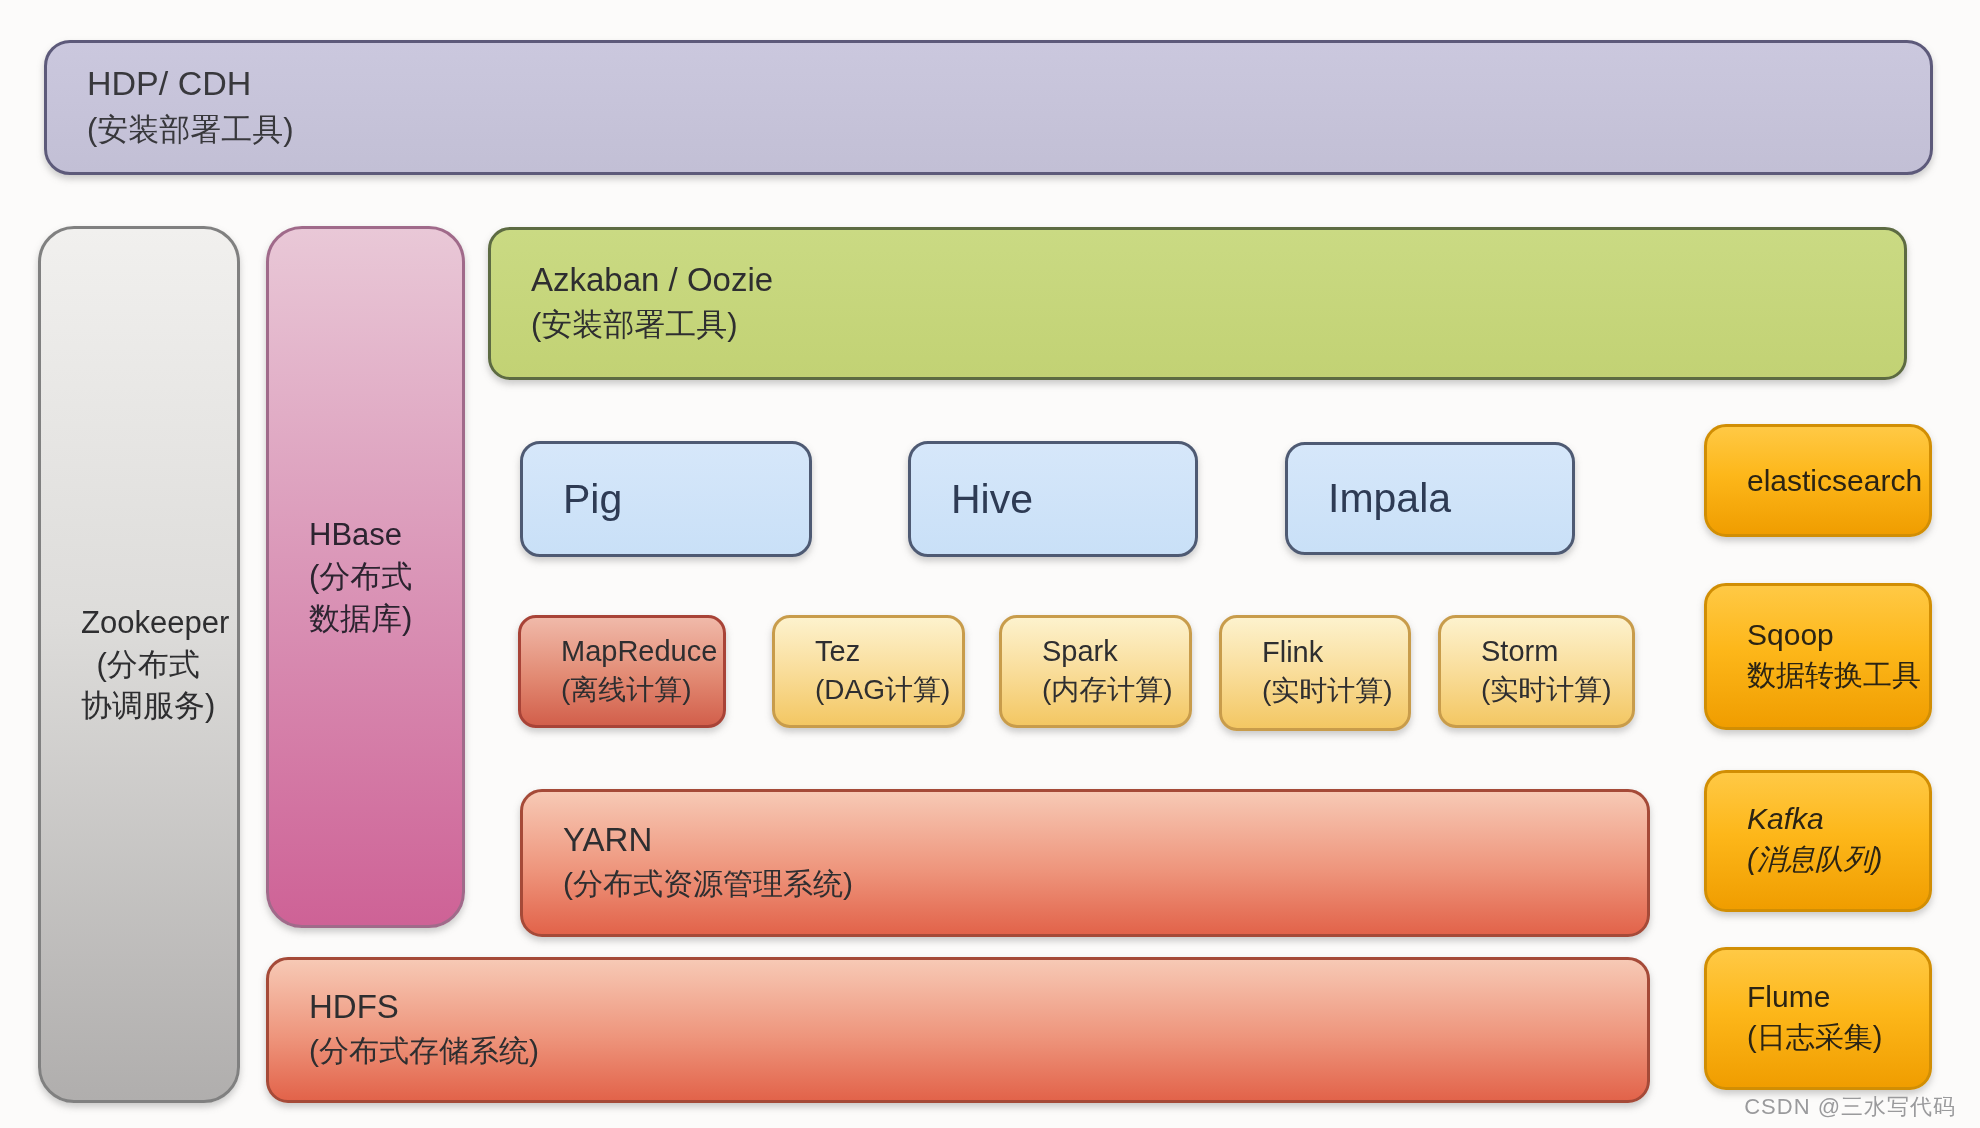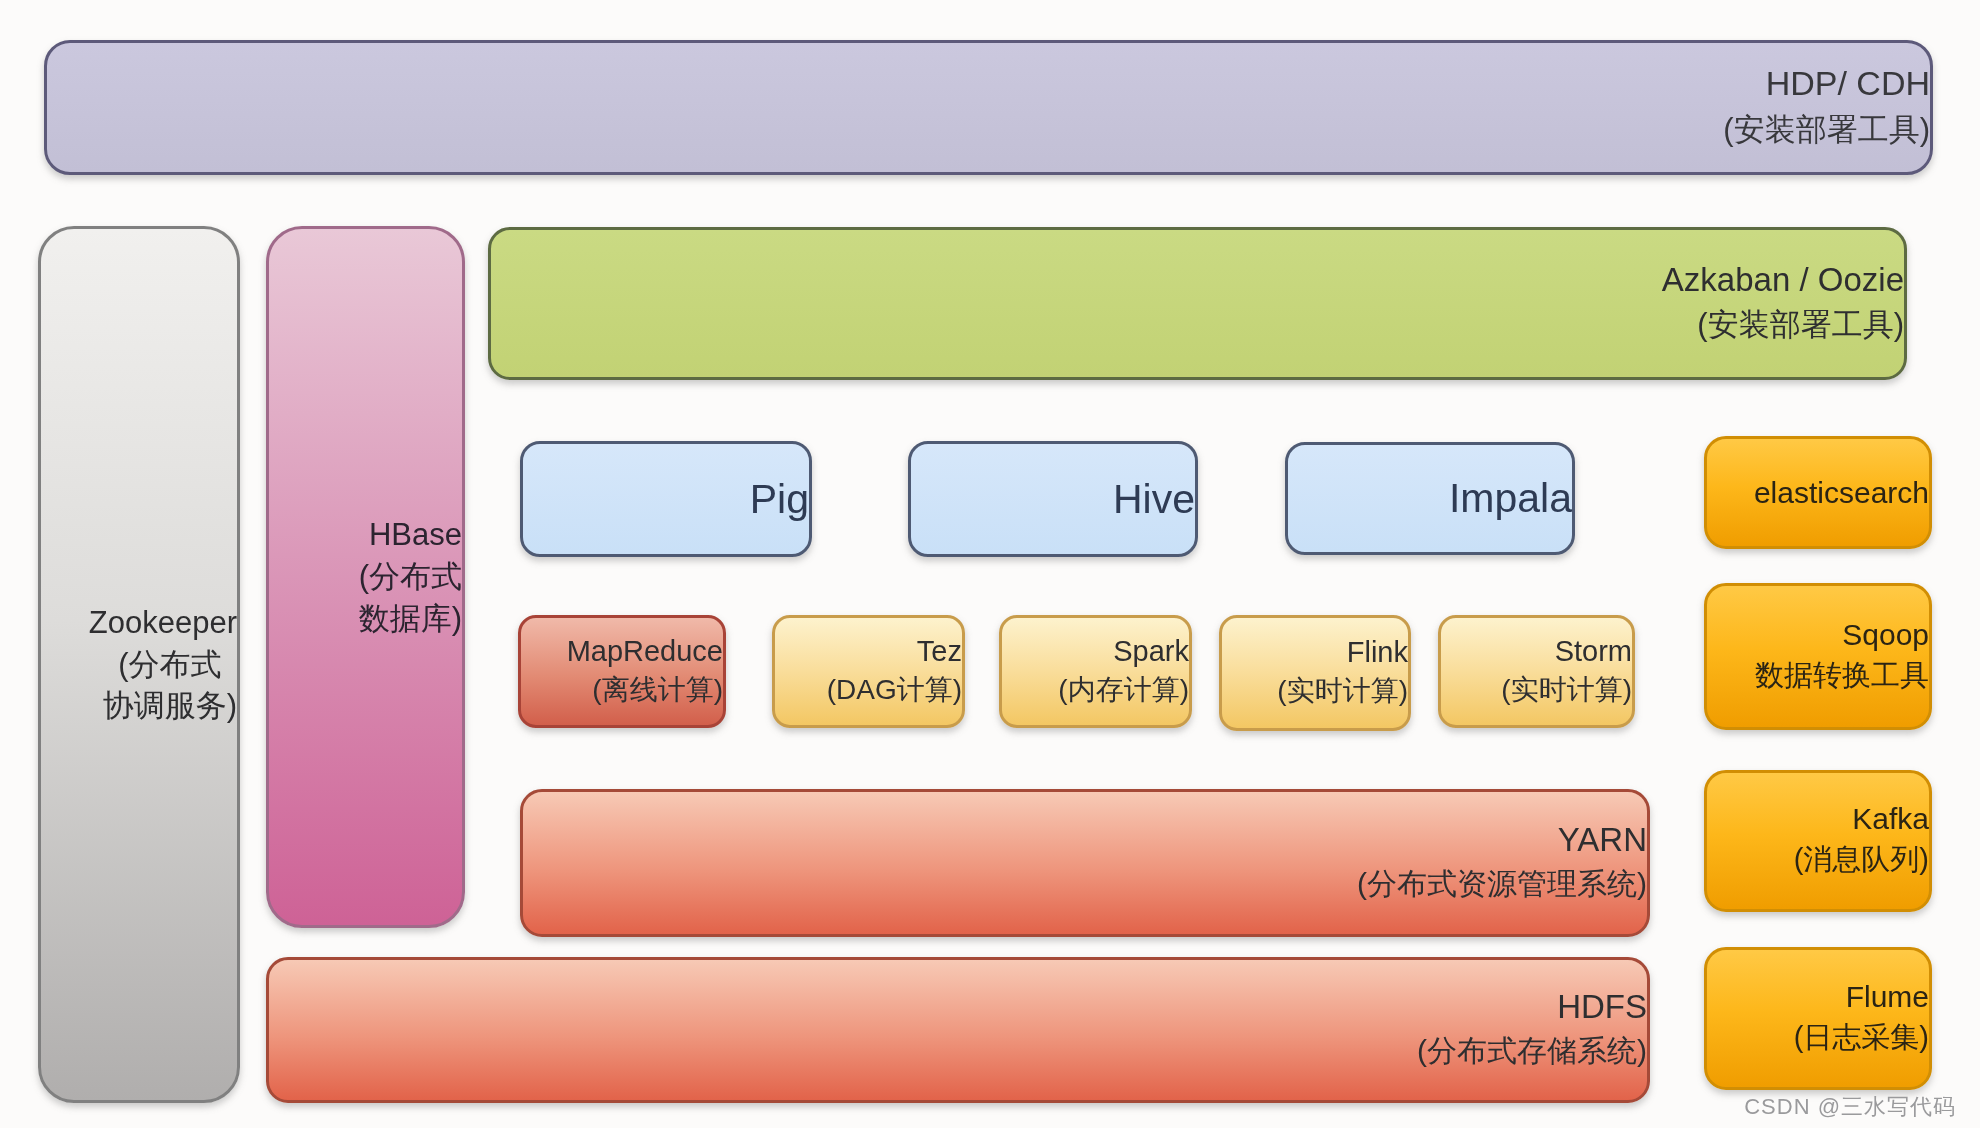--- a/index.html
+++ b/index.html
@@ -1,21 +1,21 @@
 <!DOCTYPE html>
 <html><head>
 <meta charset="utf-8">
 <style>
   html,body{margin:0;padding:0;background:#ffffff;}
   body{font-family:"Liberation Sans","DejaVu Sans",sans-serif;}
   #canvas{
     position:relative;width:1980px;height:1128px;background:#fcfbfa;overflow:hidden;
   }
   .node{
-    position:absolute;display:flex;flex-direction:column;align-items:flex-end;justify-content:center;
+    position:absolute;display:flex;flex-direction:column;align-items:flex-start;justify-content:center;
     text-align:center;color:#2e2e30;box-sizing:border-box;
     box-shadow:0 4px 7px rgba(110,110,110,0.35);
     padding-left:40px;
   }
   .label{display:block;}
   .sub{display:block;white-space:pre-line;}
 
   
   .n-hdp{left:44px;top:40px;width:1889px;height:135px;border-radius:26px;
     background:linear-gradient(180deg,#cbc8de 0%,#c2bfd5 100%);border:3px solid #5d5a7a;}
@@ -62,23 +62,23 @@
   .salmon .label{font-size:33px;}
   .salmon .sub{font-size:30px;margin-top:5px;}
   .n-yarn{left:520px;top:789px;width:1130px;height:148px;}
   .n-hdfs{left:266px;top:957px;width:1384px;height:146px;}
 
   
   .orange{background:linear-gradient(180deg,#ffc945 0%,#fdb71a 45%,#f09d00 100%);
     border:3px solid #d18e04;border-radius:22px;color:#2b2414;}
   .orange .label{font-size:30px;}
   .orange .sub{font-size:29px;margin-top:4px;}
-  .n-elasticsearch{left:1704px;top:436px;width:228px;height:113px;}
+  .n-elasticsearch{left:1704px;top:424px;width:228px;height:113px;}
   .n-sqoop{left:1704px;top:583px;width:228px;height:147px;}
-  .n-kafka{left:1704px;top:770px;width:228px;height:142px;}
+  .n-kafka{left:1704px;top:770px;width:228px;height:142px;font-style:italic;}
   .n-flume{left:1704px;top:947px;width:228px;height:143px;}
 
   
   .watermark{position:absolute;right:24px;bottom:6px;font-size:22px;color:#9a9a9c;
     letter-spacing:1px;}
 </style>
 </head>
 <body>
 
 <div id="canvas">

